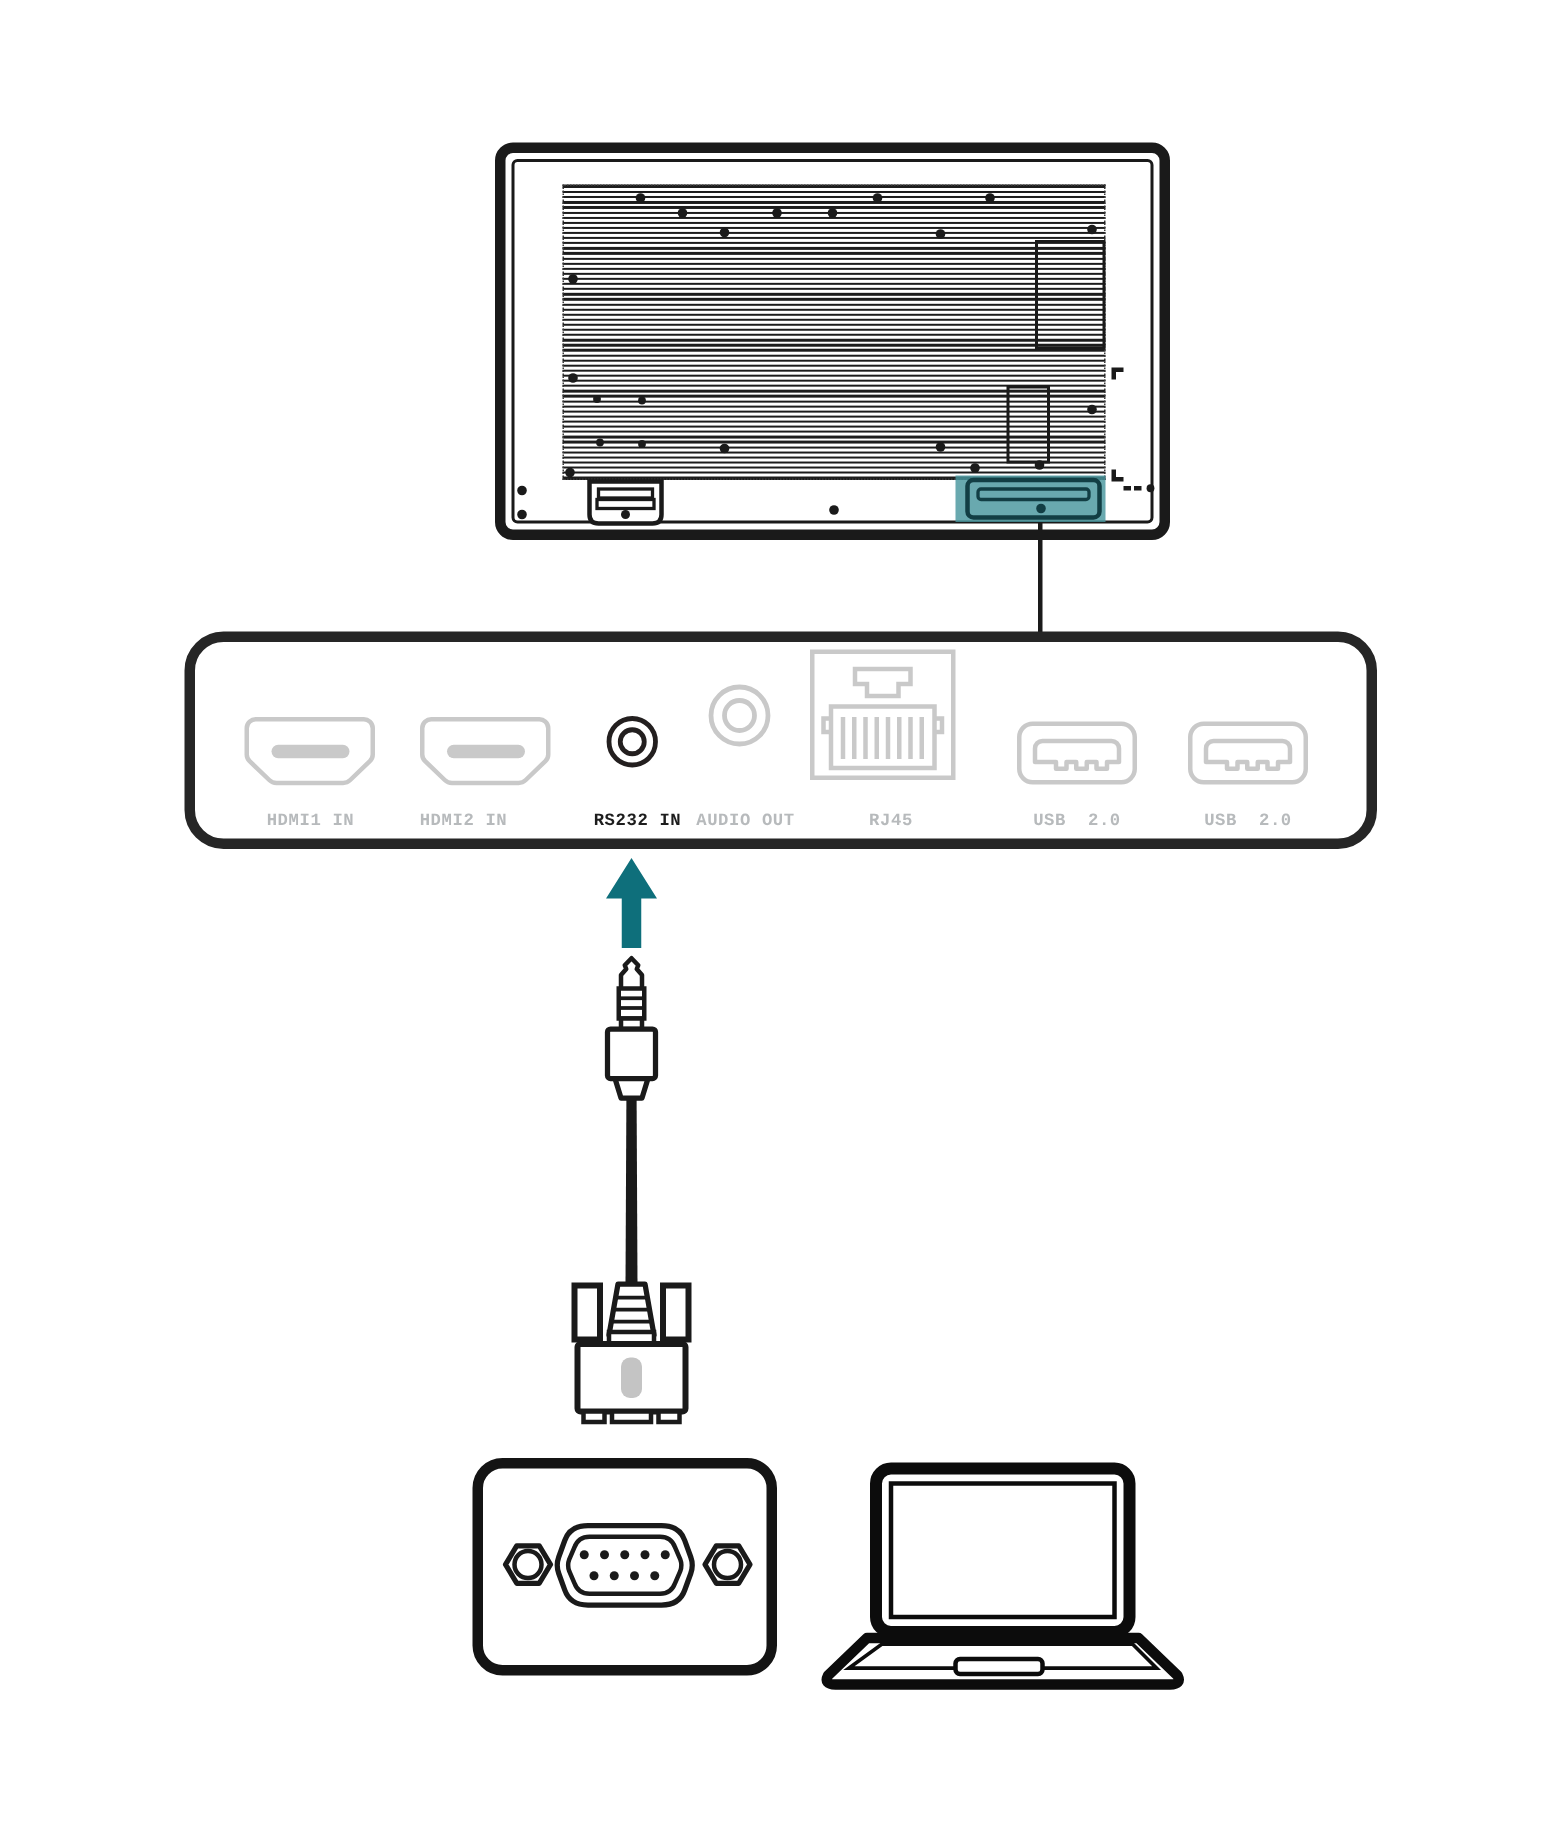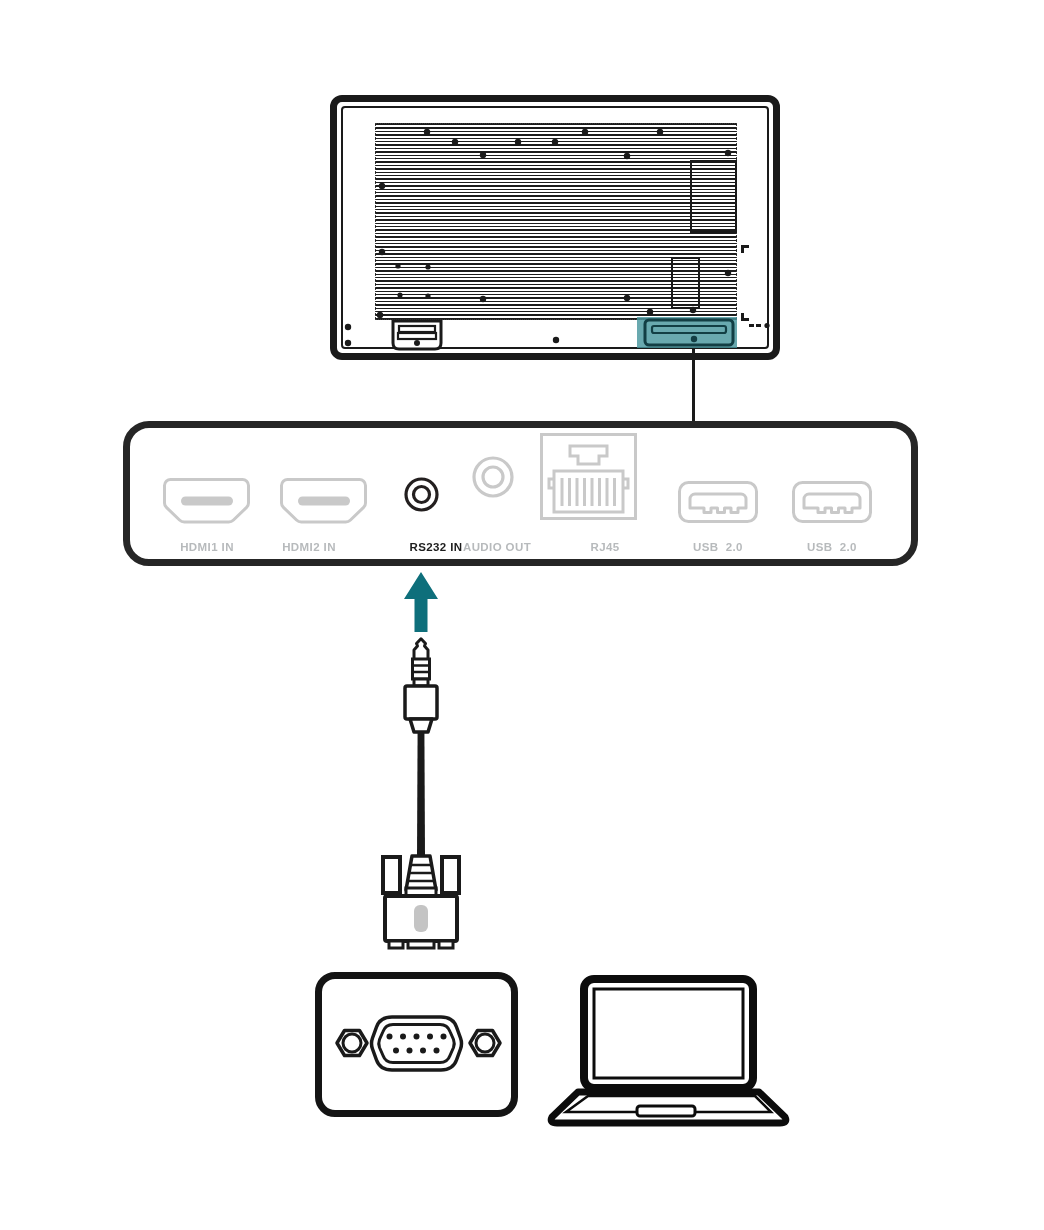--- a/index.html
+++ b/index.html
@@ -1,18 +1,18 @@
 <!DOCTYPE html>
 <html><head>
 <meta charset="utf-8">
 <style>
   html,body{margin:0;padding:0;background:#fff;}
   .canvas{
     position:relative;width:1044px;height:1230px;background:#ffffff;
-    font-family:Liberation Sans, sans-serif;overflow:hidden;margin:0 auto;
+    font-family:Liberation Mono, monospace;overflow:hidden;margin:0 auto;
   }
   .abs{position:absolute;}
 
   
   .display-outer{
     left:330px;top:95px;width:450px;height:265px;
     border:7px solid #1a1a1a;border-radius:12px;box-sizing:border-box;background:#fff;
   }
   .display-inner-line{
     left:341px;top:106px;width:428px;height:243px;
@@ -159,23 +159,23 @@
     <path d="M12,27 v-9 a5,5 0 0 1 5,-5 h46 a5,5 0 0 1 5,5 v9 h-8 v4.5 h-7 v-4.5 h-6.5 v4.5 h-7 v-4.5 h-6.5 v4.5 h-7 v-4.5 z" fill="none" stroke="#c9c9c9" stroke-width="3" stroke-linejoin="round"></path>
   </svg>
 
   <svg class="abs" style="left:792px;top:481px;" width="80" height="42">
     <rect x="1.5" y="1.5" width="77" height="39" rx="9" fill="#fff" stroke="#c9c9c9" stroke-width="3"></rect>
     <path d="M12,27 v-9 a5,5 0 0 1 5,-5 h46 a5,5 0 0 1 5,5 v9 h-8 v4.5 h-7 v-4.5 h-6.5 v4.5 h-7 v-4.5 h-6.5 v4.5 h-7 v-4.5 z" fill="none" stroke="#c9c9c9" stroke-width="3" stroke-linejoin="round"></path>
   </svg>
 
   <div class="abs port-label" style="left:152px;">HDMI1 IN</div>
   <div class="abs port-label" style="left:254px;">HDMI2 IN</div>
-  <div class="abs port-label active" style="left:381px;">RS232 IN</div>
+  <div class="abs port-label active" style="left:370px;">RS232 IN</div>
   <div class="abs port-label" style="left:442px;">AUDIO OUT</div>
-  <div class="abs port-label" style="left:550px;">RJ45</div>
+  <div class="abs port-label" style="left:539px;">RJ45</div>
   <div class="abs port-label" style="left:663px;">USB  2.0</div>
   <div class="abs port-label" style="left:777px;">USB  2.0</div>
 
   <svg class="abs" style="left:404px;top:572px;" width="34" height="60">
     <polygon points="17,0 34,27 23.5,27 23.5,60 10.5,60 10.5,27 0,27" fill="#0E6F7B"></polygon>
   </svg>
 
   <svg class="abs" style="left:380px;top:637px;" width="82" height="314">
 
     <path d="M34,22 V13 L37.5,9 L36.5,6.5 L41,1.8 L45.5,6.5 L44.5,9 L48,13 V22" fill="#fff" stroke="#1a1a1a" stroke-width="3" stroke-linejoin="round"></path>

